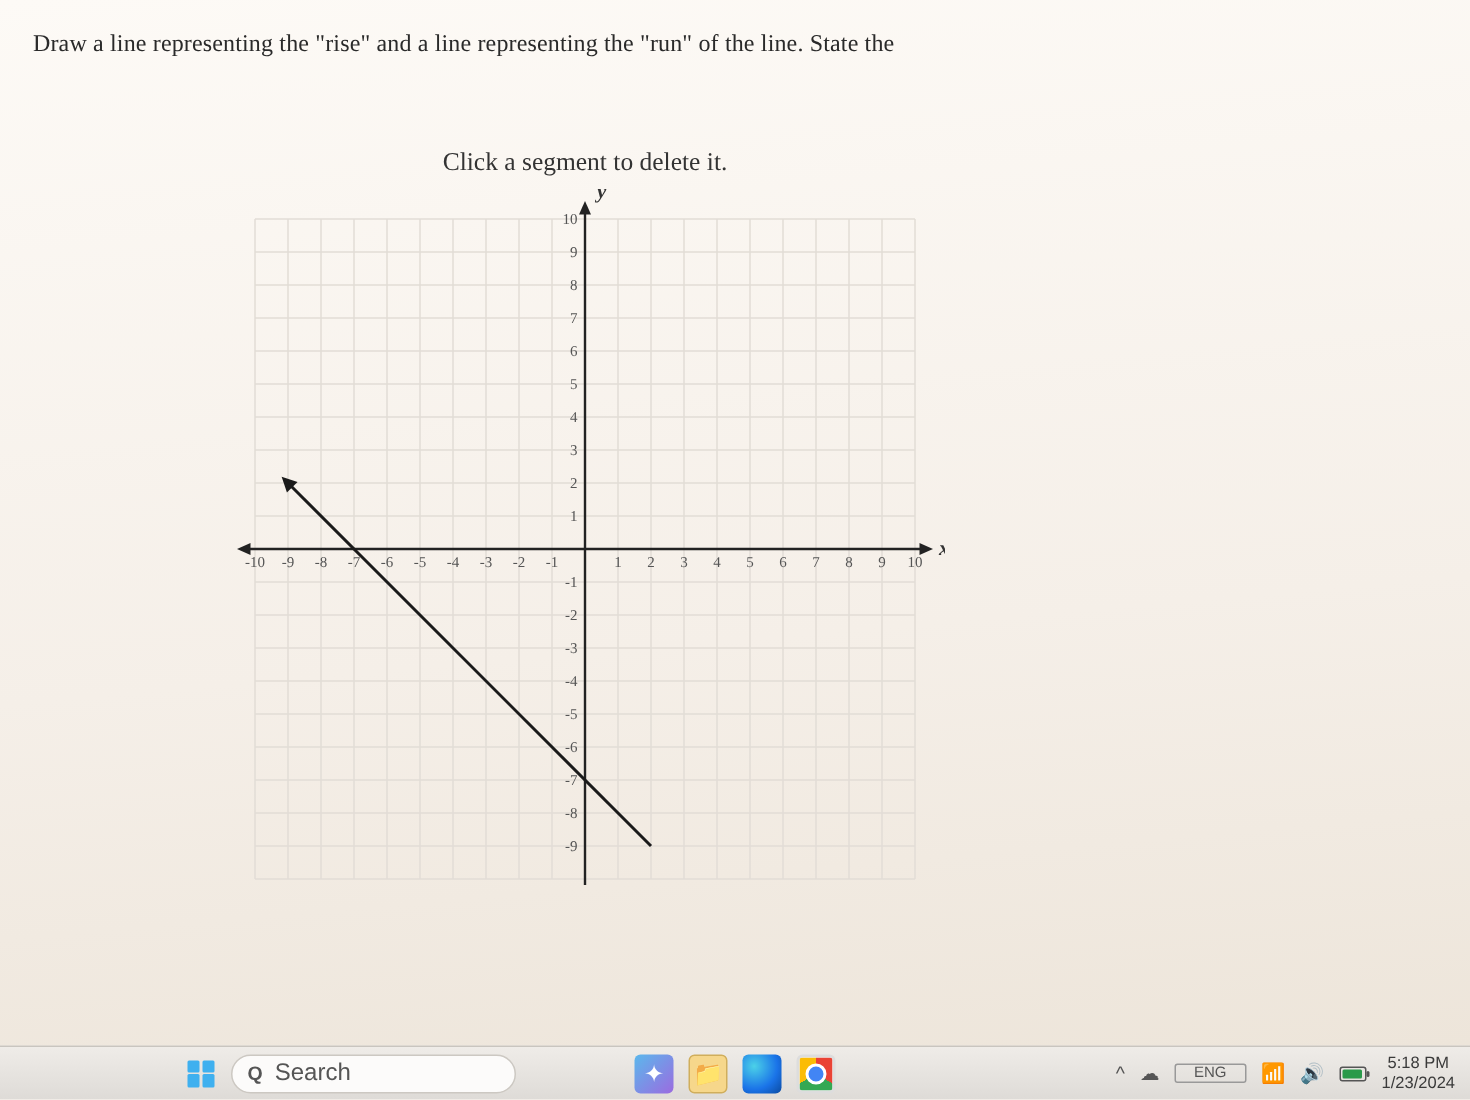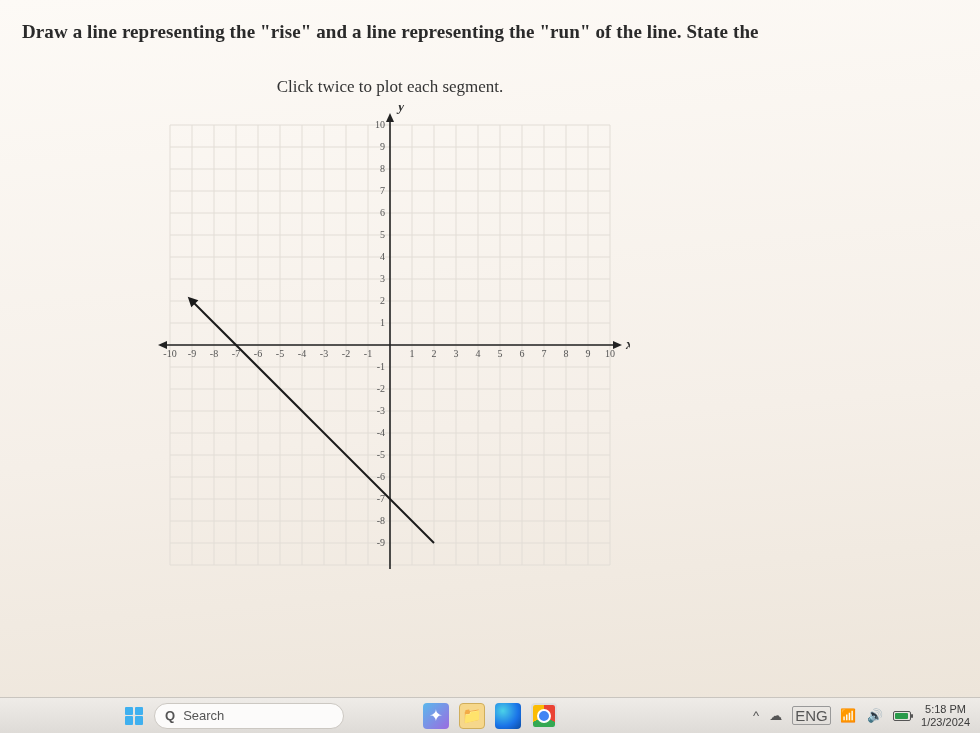--- a/index.html
+++ b/index.html
@@ -10,24 +10,24 @@
     position: relative;
   }
   .page {
     background: linear-gradient(175deg, #fdfaf6 0%, #f5efe8 60%, #ede5da 100%);
     width: 980px;
     height: 697px;
     padding: 18px 22px 0 22px;
     position: relative;
   }
   .question {
-    font-size: 19px;
+    font-size: 16px;
     color: #2a2a2a;
     line-height: 1.45;
-    font-weight: 700;
+    font-weight: 400;
     letter-spacing: 0.1px;
   }
   .instructions {
     text-align: center;
     margin-top: 28px;
     margin-left: -200px;
     font-size: 17px;
     color: #333;
     line-height: 1.5;
   }
@@ -82,21 +82,21 @@
   .search-box {
     display: flex; align-items: center;
     background: #fcfbfa;
     border: 1px solid #ccc8c2;
     border-radius: 16px;
     padding: 3px 10px;
     width: 190px; height: 26px;
     gap: 8px;
   }
   .search-box .mag { font-size: 13px; color: #555; font-weight: bold; }
-  .search-box .ph { font-size: 13px; color: #555; }
+  .search-box .ph { font-size: 16px; color: #555; }
   .tb-center {
     position: absolute; left: 50%; transform: translateX(-50%);
     display: flex; gap: 10px; align-items: center;
   }
   .tb-center .app-icon { width: 26px; height: 26px; border-radius: 4px; display:flex; align-items:center; justify-content:center; font-size:16px; }
   .icon-copilot { background: linear-gradient(135deg,#5bb8ec,#9b6be0); color:#fff; }
   .icon-explorer { background:#f6d78b; border:1px solid #d0ae5c; }
   .icon-edge { background: radial-gradient(circle at 30% 30%, #4bd1e8, #1a73e8 60%, #0b4aa0); border-radius:50%; }
   .icon-chrome { background:#fff; border-radius:50%; position:relative; overflow:hidden; border:2px solid #ddd; }
   .icon-chrome::before{content:"";position:absolute;inset:0;background:conic-gradient(#ea4335 0 120deg,#34a853 120deg 240deg,#fbbc05 240deg 360deg);}
@@ -115,21 +115,22 @@
 </head>
 <body>
 
 <div class="page">
 
   <div class="question">
     <span>Draw a line representing the "rise" and a line representing the "run" of the line. State the</span><br>
   </div>
 
   <div class="instructions">
-    <span>Click twice to plot each segment.</span><br>
+    <br>
+    <span>Click a segment to delete it.</span>
   </div>
 
   <div class="graph-wrap">
     <div class="graph">
       <svg viewBox="0 0 480 480">
         <g id="grid-lines">
             <line x1="20" y1="460" x2="20" y2="20" class="grid-line"></line>
             <line x1="42" y1="460" x2="42" y2="20" class="grid-line"></line>
             <line x1="64" y1="460" x2="64" y2="20" class="grid-line"></line>
             <line x1="86" y1="460" x2="86" y2="20" class="grid-line"></line>
@@ -249,21 +250,21 @@
   </div>
   <div class="tb-center">
     <div class="app-icon icon-copilot">✦</div>
     <div class="app-icon icon-explorer">📁</div>
     <div class="app-icon icon-edge"></div>
     <div class="app-icon icon-chrome"></div>
   </div>
   <div class="tb-right">
     <span class="tray-icon">^</span>
     <span class="tray-icon">☁</span>
-    <span class="tray-icon" style="font-size:15px;border:1px solid #999;padding:0 2px;border-radius:2px;">ENG</span>
+    <span class="tray-icon" style="font-size:10px;border:1px solid #999;padding:0 12px;border-radius:2px;">ENG</span>
     <span class="tray-icon">📶</span>
     <span class="tray-icon">🔊</span>
     <span class="battery"></span>
     <div class="clock">
       <div>5:18 PM</div>
       <div>1/23/2024</div>
     </div>
   </div>
 </div>
 

